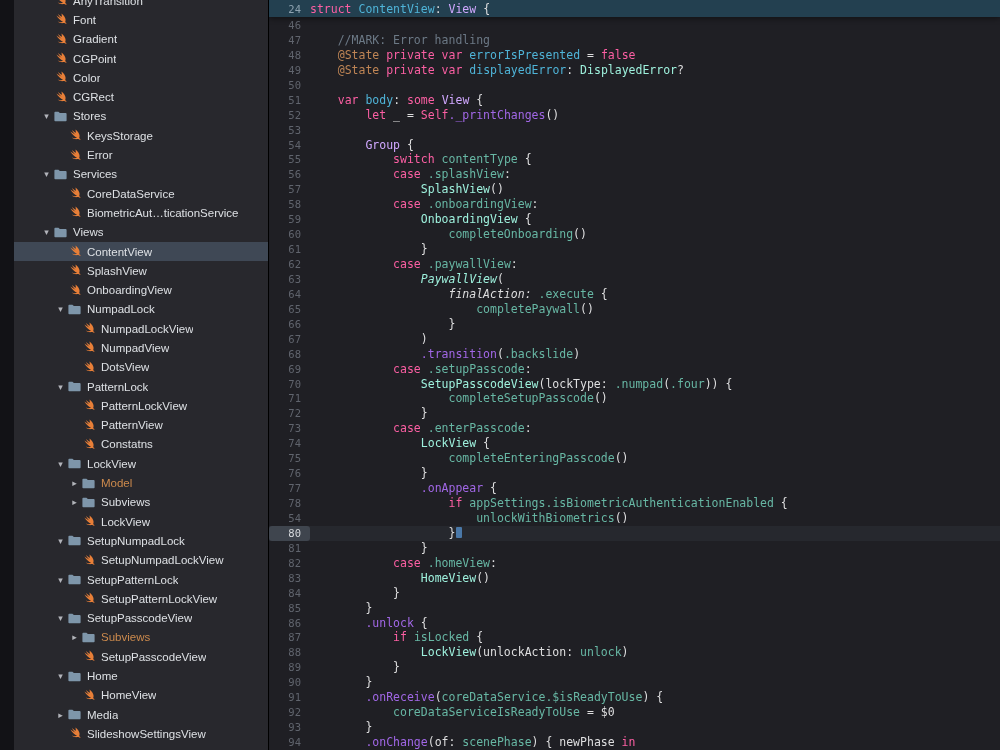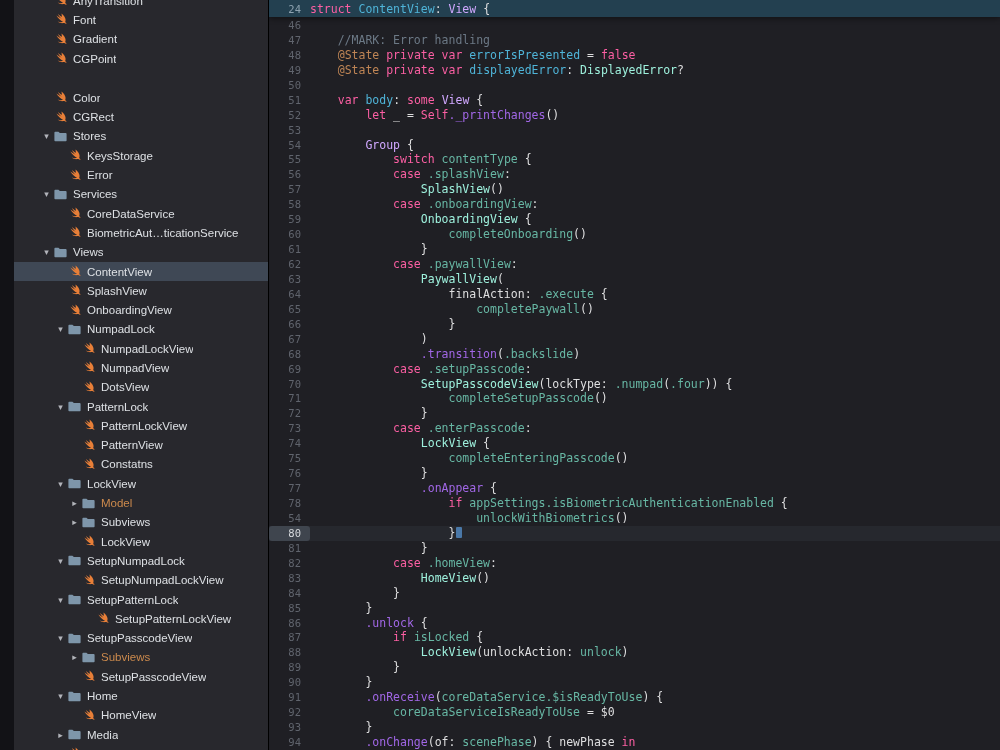--- a/index.html
+++ b/index.html
@@ -62,21 +62,21 @@
         </div>
         <div class="nav-row" style="padding-left: 26px;">
           <span class="chev"></span>
           <span class="icon">
             <svg viewBox="0 0 16 16" width="15" height="15">
               <path fill="#e87f38" d="M12.9 10.8c.9-1.7.6-3.9-.6-5.8-.8-1.3-2-2.5-3.3-3.5.5 1.4.5 2.7.2 3.8C7.9 4.2 6.6 3.1 5.2 2.2c.9 1.8 2.4 3.6 4 5-1.7-.8-3.7-1.9-5.6-3.4 1.9 2.9 4.5 5.3 7.1 6.7-1.5.6-3.6.5-5.7-.3 1.8 1.4 4.3 2 6.3 1.5.9-.2 1.5-.1 2 .5.3.4.8.5 1.2.2-.5-.9-.4-1.3-1.6-1.6z"></path>
             </svg>
           </span>
           <span class="nav-label">CGPoint</span>
         </div>
-        <div class="nav-row" style="padding-left: 26px; margin-top: 20px;">
+        <div class="nav-row" style="padding-left: 26px;">
           <span class="chev"></span>
           <span class="icon">
             <svg viewBox="0 0 16 16" width="15" height="15">
               <path fill="#e87f38" d="M12.9 10.8c.9-1.7.6-3.9-.6-5.8-.8-1.3-2-2.5-3.3-3.5.5 1.4.5 2.7.2 3.8C7.9 4.2 6.6 3.1 5.2 2.2c.9 1.8 2.4 3.6 4 5-1.7-.8-3.7-1.9-5.6-3.4 1.9 2.9 4.5 5.3 7.1 6.7-1.5.6-3.6.5-5.7-.3 1.8 1.4 4.3 2 6.3 1.5.9-.2 1.5-.1 2 .5.3.4.8.5 1.2.2-.5-.9-.4-1.3-1.6-1.6z"></path>
             </svg>
           </span>
           <span class="nav-label">Color</span>
         </div>
         <div class="nav-row" style="padding-left: 26px;">
           <span class="chev"></span>
@@ -305,21 +305,21 @@
         </div>
         <div class="nav-row" style="padding-left: 40px;">
           <span class="chev">▾</span>
           <span class="icon">
             <svg viewBox="0 0 16 16" width="15" height="15">
               <path fill="#7e96aa" d="M1.5 3.8c0-.5.4-.9.9-.9h3.4l1.5 1.4h6.3c.5 0 .9.4.9.9v7c0 .5-.4.9-.9.9H2.4c-.5 0-.9-.4-.9-.9z"></path>
             </svg>
           </span>
           <span class="nav-label">SetupPatternLock</span>
         </div>
-        <div class="nav-row" style="padding-left: 68px;">
+        <div class="nav-row" style="padding-left: 54px;">
           <span class="chev"></span>
           <span class="icon">
             <svg viewBox="0 0 16 16" width="15" height="15">
               <path fill="#e87f38" d="M12.9 10.8c.9-1.7.6-3.9-.6-5.8-.8-1.3-2-2.5-3.3-3.5.5 1.4.5 2.7.2 3.8C7.9 4.2 6.6 3.1 5.2 2.2c.9 1.8 2.4 3.6 4 5-1.7-.8-3.7-1.9-5.6-3.4 1.9 2.9 4.5 5.3 7.1 6.7-1.5.6-3.6.5-5.7-.3 1.8 1.4 4.3 2 6.3 1.5.9-.2 1.5-.1 2 .5.3.4.8.5 1.2.2-.5-.9-.4-1.3-1.6-1.6z"></path>
             </svg>
           </span>
           <span class="nav-label">SetupPatternLockView</span>
         </div>
         <div class="nav-row" style="padding-left: 40px;">
           <span class="chev">▾</span>
@@ -402,22 +402,22 @@
         <div class="code-line"><span class="gutter">53</span><span class="code-text"></span></div>
         <div class="code-line"><span class="gutter">54</span><span class="code-text"><span style="color: rgb(223, 223, 224);">        </span><span style="color: rgb(208, 168, 255);">Group</span><span style="color: rgb(223, 223, 224);"> {</span></span></div>
         <div class="code-line"><span class="gutter">55</span><span class="code-text"><span style="color: rgb(223, 223, 224);">            </span><span style="color: rgb(252, 95, 163);">switch</span><span style="color: rgb(223, 223, 224);"> </span><span style="color: rgb(103, 183, 164);">contentType</span><span style="color: rgb(223, 223, 224);"> {</span></span></div>
         <div class="code-line"><span class="gutter">56</span><span class="code-text"><span style="color: rgb(223, 223, 224);">            </span><span style="color: rgb(252, 95, 163);">case</span><span style="color: rgb(223, 223, 224);"> </span><span style="color: rgb(103, 183, 164);">.splashView</span><span style="color: rgb(223, 223, 224);">:</span></span></div>
         <div class="code-line"><span class="gutter">57</span><span class="code-text"><span style="color: rgb(223, 223, 224);">                </span><span style="color: rgb(158, 241, 221);">SplashView</span><span style="color: rgb(223, 223, 224);">()</span></span></div>
         <div class="code-line"><span class="gutter">58</span><span class="code-text"><span style="color: rgb(223, 223, 224);">            </span><span style="color: rgb(252, 95, 163);">case</span><span style="color: rgb(223, 223, 224);"> </span><span style="color: rgb(103, 183, 164);">.onboardingView</span><span style="color: rgb(223, 223, 224);">:</span></span></div>
         <div class="code-line"><span class="gutter">59</span><span class="code-text"><span style="color: rgb(223, 223, 224);">                </span><span style="color: rgb(158, 241, 221);">OnboardingView</span><span style="color: rgb(223, 223, 224);"> {</span></span></div>
         <div class="code-line"><span class="gutter">60</span><span class="code-text"><span style="color: rgb(223, 223, 224);">                    </span><span style="color: rgb(103, 183, 164);">completeOnboarding</span><span style="color: rgb(223, 223, 224);">()</span></span></div>
         <div class="code-line"><span class="gutter">61</span><span class="code-text"><span style="color: rgb(223, 223, 224);">                }</span></span></div>
         <div class="code-line"><span class="gutter">62</span><span class="code-text"><span style="color: rgb(223, 223, 224);">            </span><span style="color: rgb(252, 95, 163);">case</span><span style="color: rgb(223, 223, 224);"> </span><span style="color: rgb(103, 183, 164);">.paywallView</span><span style="color: rgb(223, 223, 224);">:</span></span></div>
-        <div class="code-line"><span class="gutter">63</span><span class="code-text"><span style="color: rgb(223, 223, 224);">                </span><span style="color: rgb(158, 241, 221);">PaywallView</span><span style="color: rgb(223, 223, 224);">(</span></span></div>
-        <div class="code-line"><span class="gutter">64</span><span class="code-text"><span style="color: rgb(223, 223, 224);">                    finalAction: </span><span style="color: rgb(103, 183, 164);">.execute</span><span style="color: rgb(223, 223, 224);"> {</span></span></div>
+        <div class="code-line"><span class="gutter">63</span><span class="code-text"><span style="color: rgb(223, 223, 224);">                </span><span style="color: rgb(158, 241, 221); font-style: italic;">PaywallView</span><span style="color: rgb(223, 223, 224);">(</span></span></div>
+        <div class="code-line"><span class="gutter">64</span><span class="code-text"><span style="color: rgb(223, 223, 224); font-style: italic;">                    finalAction: </span><span style="color: rgb(103, 183, 164);">.execute</span><span style="color: rgb(223, 223, 224);"> {</span></span></div>
         <div class="code-line"><span class="gutter">65</span><span class="code-text"><span style="color: rgb(223, 223, 224);">                        </span><span style="color: rgb(103, 183, 164);">completePaywall</span><span style="color: rgb(223, 223, 224);">()</span></span></div>
         <div class="code-line"><span class="gutter">66</span><span class="code-text"><span style="color: rgb(223, 223, 224);">                    }</span></span></div>
         <div class="code-line"><span class="gutter">67</span><span class="code-text"><span style="color: rgb(223, 223, 224);">                )</span></span></div>
         <div class="code-line"><span class="gutter">68</span><span class="code-text"><span style="color: rgb(223, 223, 224);">                </span><span style="color: rgb(161, 103, 230);">.transition</span><span style="color: rgb(223, 223, 224);">(</span><span style="color: rgb(103, 183, 164);">.backslide</span><span style="color: rgb(223, 223, 224);">)</span></span></div>
         <div class="code-line"><span class="gutter">69</span><span class="code-text"><span style="color: rgb(223, 223, 224);">            </span><span style="color: rgb(252, 95, 163);">case</span><span style="color: rgb(223, 223, 224);"> </span><span style="color: rgb(103, 183, 164);">.setupPasscode</span><span style="color: rgb(223, 223, 224);">:</span></span></div>
         <div class="code-line"><span class="gutter">70</span><span class="code-text"><span style="color: rgb(223, 223, 224);">                </span><span style="color: rgb(158, 241, 221);">SetupPasscodeView</span><span style="color: rgb(223, 223, 224);">(lockType: </span><span style="color: rgb(103, 183, 164);">.numpad</span><span style="color: rgb(223, 223, 224);">(</span><span style="color: rgb(103, 183, 164);">.four</span><span style="color: rgb(223, 223, 224);">)) {</span></span></div>
         <div class="code-line"><span class="gutter">71</span><span class="code-text"><span style="color: rgb(223, 223, 224);">                    </span><span style="color: rgb(103, 183, 164);">completeSetupPasscode</span><span style="color: rgb(223, 223, 224);">()</span></span></div>
         <div class="code-line"><span class="gutter">72</span><span class="code-text"><span style="color: rgb(223, 223, 224);">                }</span></span></div>
         <div class="code-line"><span class="gutter">73</span><span class="code-text"><span style="color: rgb(223, 223, 224);">            </span><span style="color: rgb(252, 95, 163);">case</span><span style="color: rgb(223, 223, 224);"> </span><span style="color: rgb(103, 183, 164);">.enterPasscode</span><span style="color: rgb(223, 223, 224);">:</span></span></div>
         <div class="code-line"><span class="gutter">74</span><span class="code-text"><span style="color: rgb(223, 223, 224);">                </span><span style="color: rgb(158, 241, 221);">LockView</span><span style="color: rgb(223, 223, 224);"> {</span></span></div>

